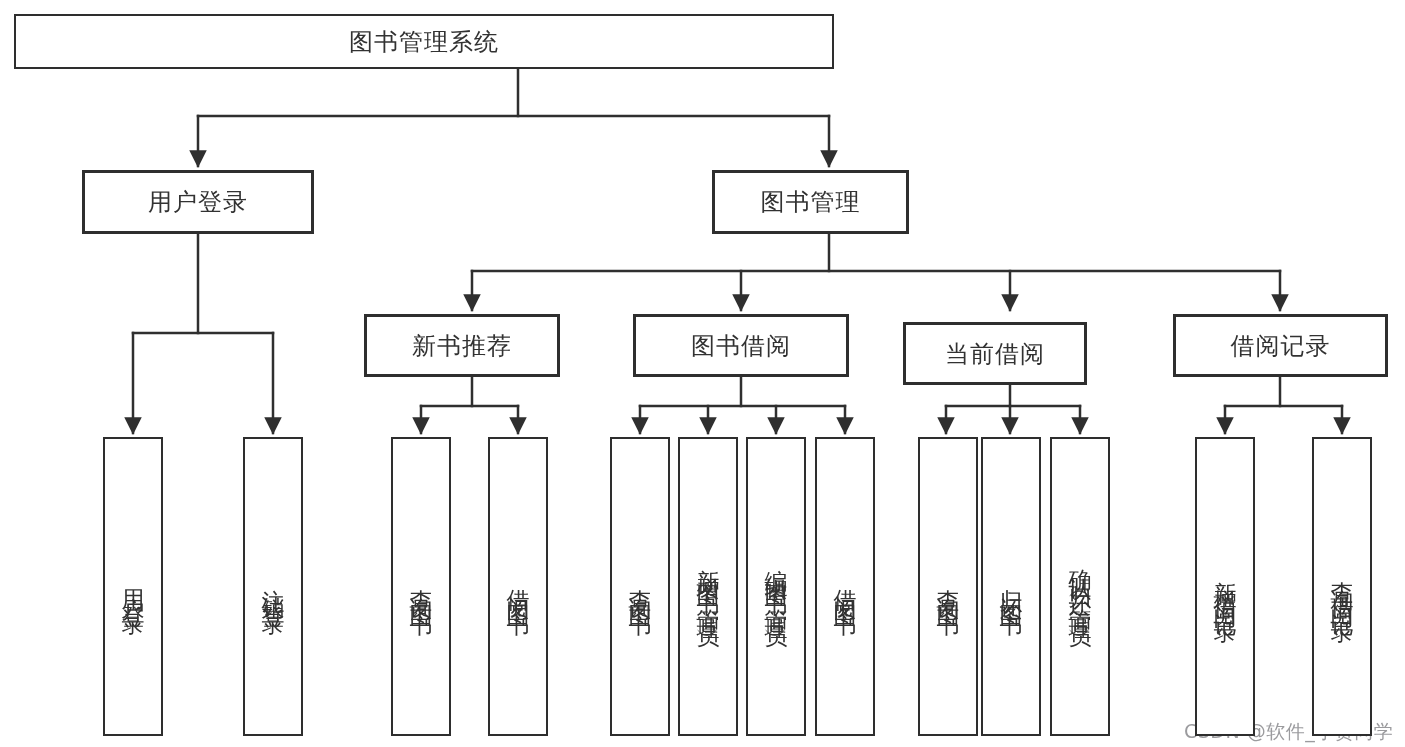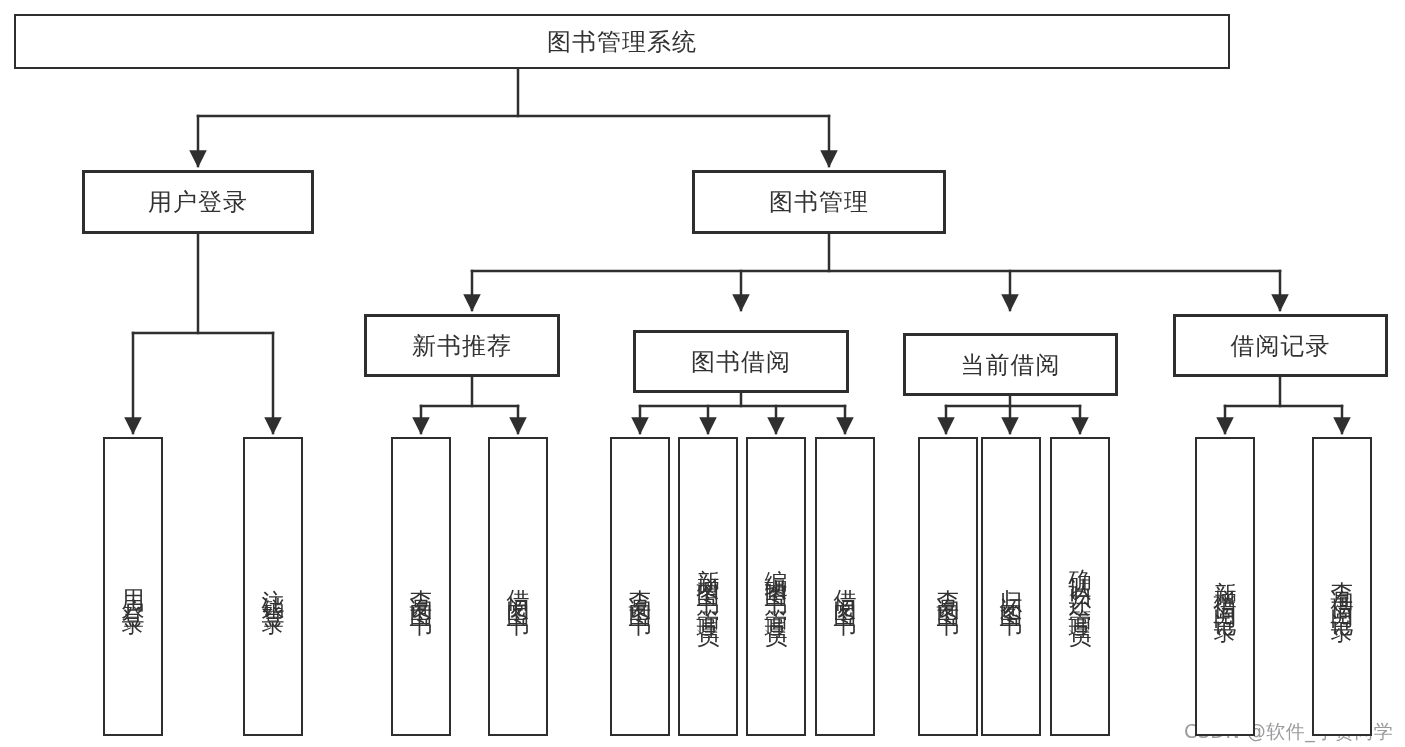--- a/index.html
+++ b/index.html
@@ -15,26 +15,26 @@
   .box{
     position:absolute;background:#fff;border:3px solid #2e2e2e;box-sizing:border-box;
     display:flex;align-items:center;justify-content:center;color:#323232;z-index:3;
   }
   .box.h span{font-size:24px;letter-spacing:1px;white-space:nowrap;}
   .box.v span{
     writing-mode:vertical-rl;text-orientation:mixed;
     font-size:23px;line-height:1;letter-spacing:8px;
   }
   
-  .b-root{left:14px;top:14px;width:1216px;height:55px;border-width:2.5px;}
+  .b-root{left:14px;top:14px;width:820px;height:55px;border-width:2.5px;}
   .b-l2-user{left:82px;top:170px;width:232px;height:64px;}
-  .b-l2-book{left:692px;top:170px;width:254px;height:64px;}
+  .b-l2-book{left:712px;top:170px;width:197px;height:64px;}
   .b-l3-nb{left:364px;top:314px;width:196px;height:63px;}
-  .b-l3-bb{left:633px;top:314px;width:216px;height:63px;margin-top:16px;}
-  .b-l3-cb{left:903px;top:333px;width:215px;height:63px;}
+  .b-l3-bb{left:633px;top:314px;width:216px;height:63px;}
+  .b-l3-cb{left:903px;top:322px;width:184px;height:63px;}
   .b-l3-br{left:1173px;top:314px;width:215px;height:63px;}
   
   .leaf{top:437px;width:60px;height:299px;border-width:2.5px;}
   .lf1{left:103px;}  .lf2{left:243px;}
   .lf3{left:391px;}  .lf4{left:488px;}
   .lf5{left:610px;}  .lf6{left:678px;}  .lf7{left:746px;}  .lf8{left:815px;}
   .lf9{left:918px;}  .lf10{left:981px;} .lf11{left:1050px;}
   .lf12{left:1195px;}.lf13{left:1312px;}
 </style>
 </head>

